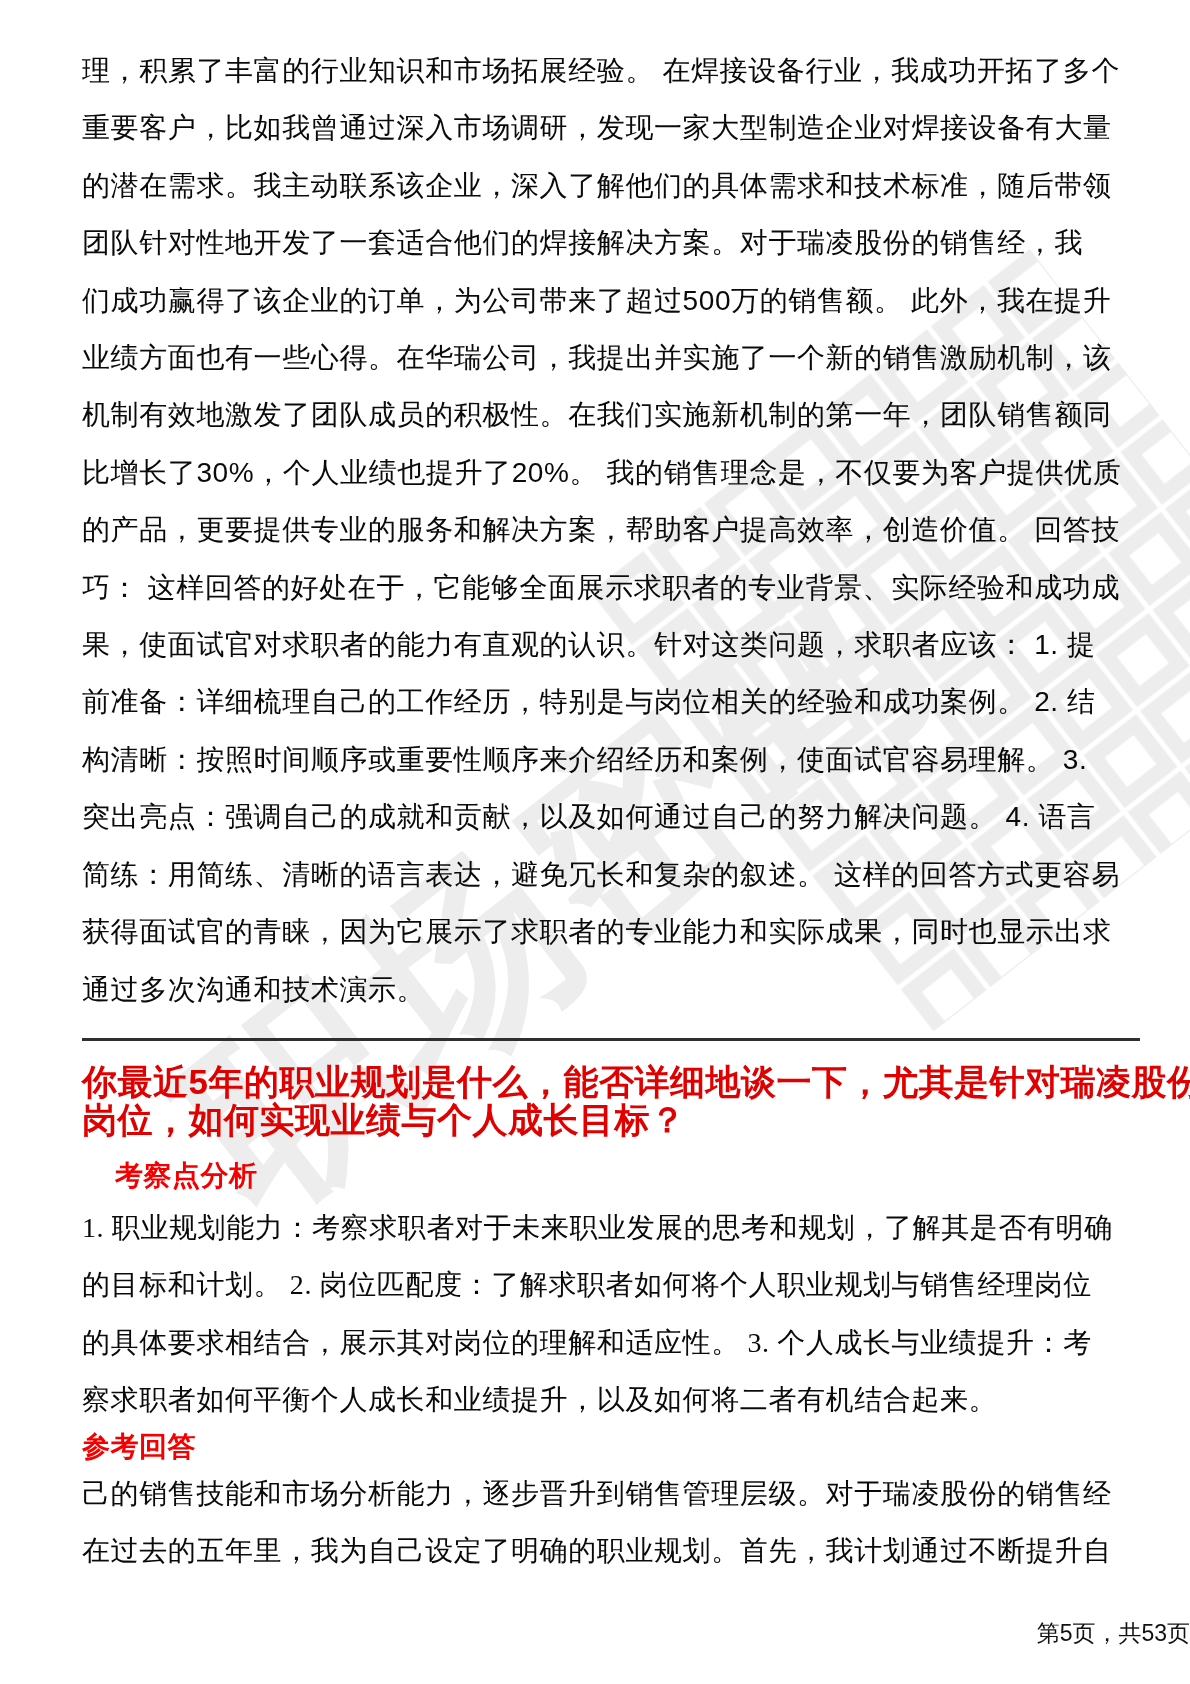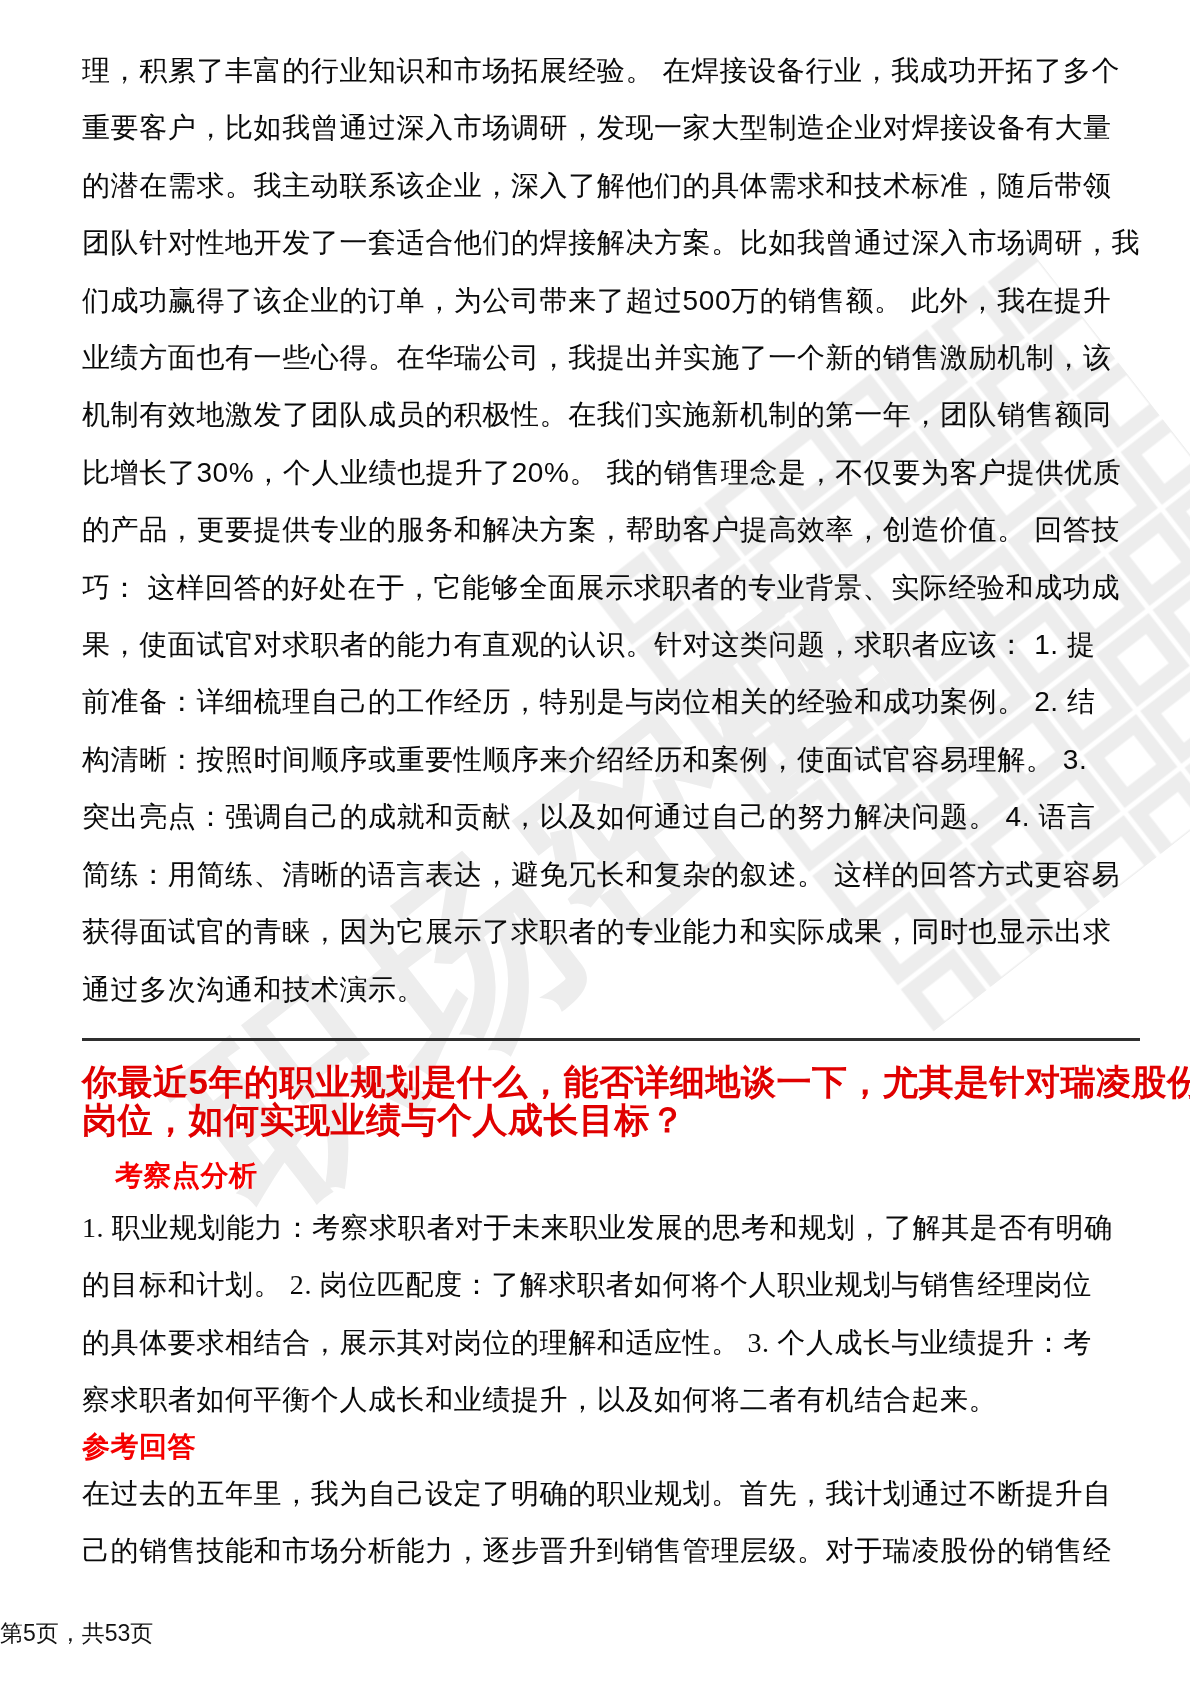--- a/index.html
+++ b/index.html
@@ -90,21 +90,21 @@
   .h-analysis { margin-top: 19px; margin-left: 33px; }
   .h-answer   { }
   .para-analysis { margin-top: 5px; font-family: Liberation Serif, serif; }
   .para-answer   { margin-top: 0; }
 
   .footer {
     position: absolute;
     left: 0;
     top: 1618px;
     width: 100%;
-    text-align: left;
+    text-align: right;
     font-size: 23px;
     line-height: 30px;
     color: #111111;
     z-index: 1;
   }
 </style>
 </head>
 <body>
 
 <div class="page">
@@ -120,21 +120,21 @@
     </svg>
     <div class="wm-text">职场密码</div>
   </div>
 
   <div class="content">
 
     <div class="para-main">
         <div class="tline">理，积累了丰富的行业知识和市场拓展经验。 在焊接设备行业，我成功开拓了多个</div>
         <div class="tline">重要客户，比如我曾通过深入市场调研，发现一家大型制造企业对焊接设备有大量</div>
         <div class="tline">的潜在需求。我主动联系该企业，深入了解他们的具体需求和技术标准，随后带领</div>
-        <div class="tline">团队针对性地开发了一套适合他们的焊接解决方案。比如我曾通过深入市场调研，我</div>
+        <div class="tline">团队针对性地开发了一套适合他们的焊接解决方案。对于瑞凌股份的销售经，我</div>
         <div class="tline">们成功赢得了该企业的订单，为公司带来了超过500万的销售额。 此外，我在提升</div>
         <div class="tline">业绩方面也有一些心得。在华瑞公司，我提出并实施了一个新的销售激励机制，该</div>
         <div class="tline">机制有效地激发了团队成员的积极性。在我们实施新机制的第一年，团队销售额同</div>
         <div class="tline">比增长了30%，个人业绩也提升了20%。 我的销售理念是，不仅要为客户提供优质</div>
         <div class="tline">的产品，更要提供专业的服务和解决方案，帮助客户提高效率，创造价值。 回答技</div>
         <div class="tline">巧： 这样回答的好处在于，它能够全面展示求职者的专业背景、实际经验和成功成</div>
         <div class="tline">果，使面试官对求职者的能力有直观的认识。针对这类问题，求职者应该： 1. 提</div>
         <div class="tline">前准备：详细梳理自己的工作经历，特别是与岗位相关的经验和成功案例。 2. 结</div>
         <div class="tline">构清晰：按照时间顺序或重要性顺序来介绍经历和案例，使面试官容易理解。 3.</div>
         <div class="tline">突出亮点：强调自己的成就和贡献，以及如何通过自己的努力解决问题。 4. 语言</div>
@@ -155,21 +155,21 @@
     <div class="para-analysis">
         <div class="tline">1. 职业规划能力：考察求职者对于未来职业发展的思考和规划，了解其是否有明确</div>
         <div class="tline">的目标和计划。 2. 岗位匹配度：了解求职者如何将个人职业规划与销售经理岗位</div>
         <div class="tline">的具体要求相结合，展示其对岗位的理解和适应性。 3. 个人成长与业绩提升：考</div>
         <div class="tline">察求职者如何平衡个人成长和业绩提升，以及如何将二者有机结合起来。</div>
       </div>
 
     <div class="section-heading h-answer">参考回答</div>
 
     <div class="para-answer">
+        <div class="tline">己的销售技能和市场分析能力，逐步晋升到销售管理层级。对于瑞凌股份的销售经</div>
         <div class="tline">在过去的五年里，我为自己设定了明确的职业规划。首先，我计划通过不断提升自</div>
-        <div class="tline">己的销售技能和市场分析能力，逐步晋升到销售管理层级。对于瑞凌股份的销售经</div>
       </div>
 
   </div>
 
   <div class="footer">第5页，共53页</div>
 
 </div>
 
 </body></html>

